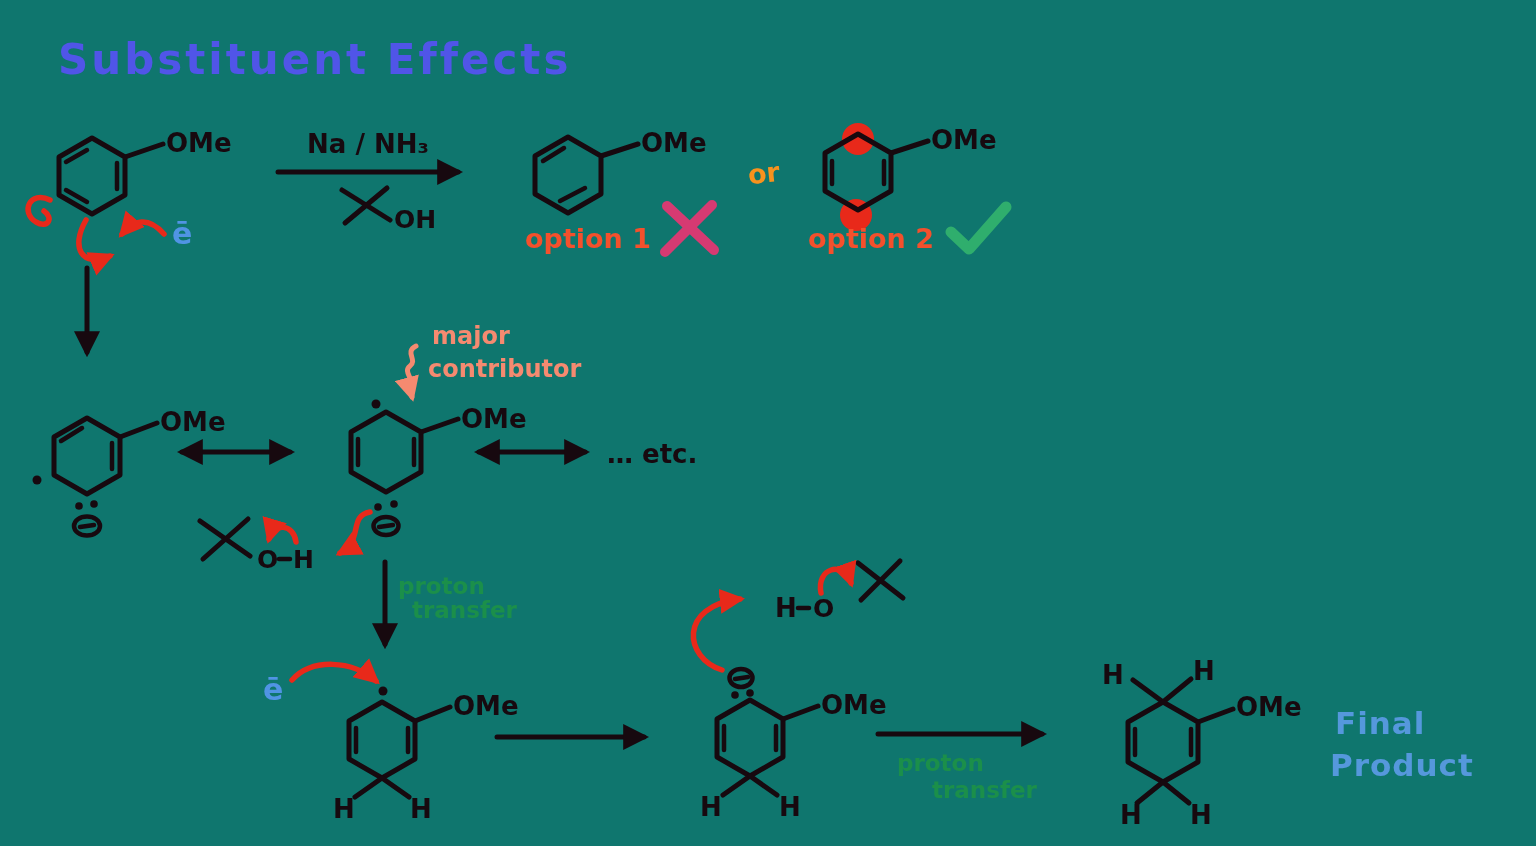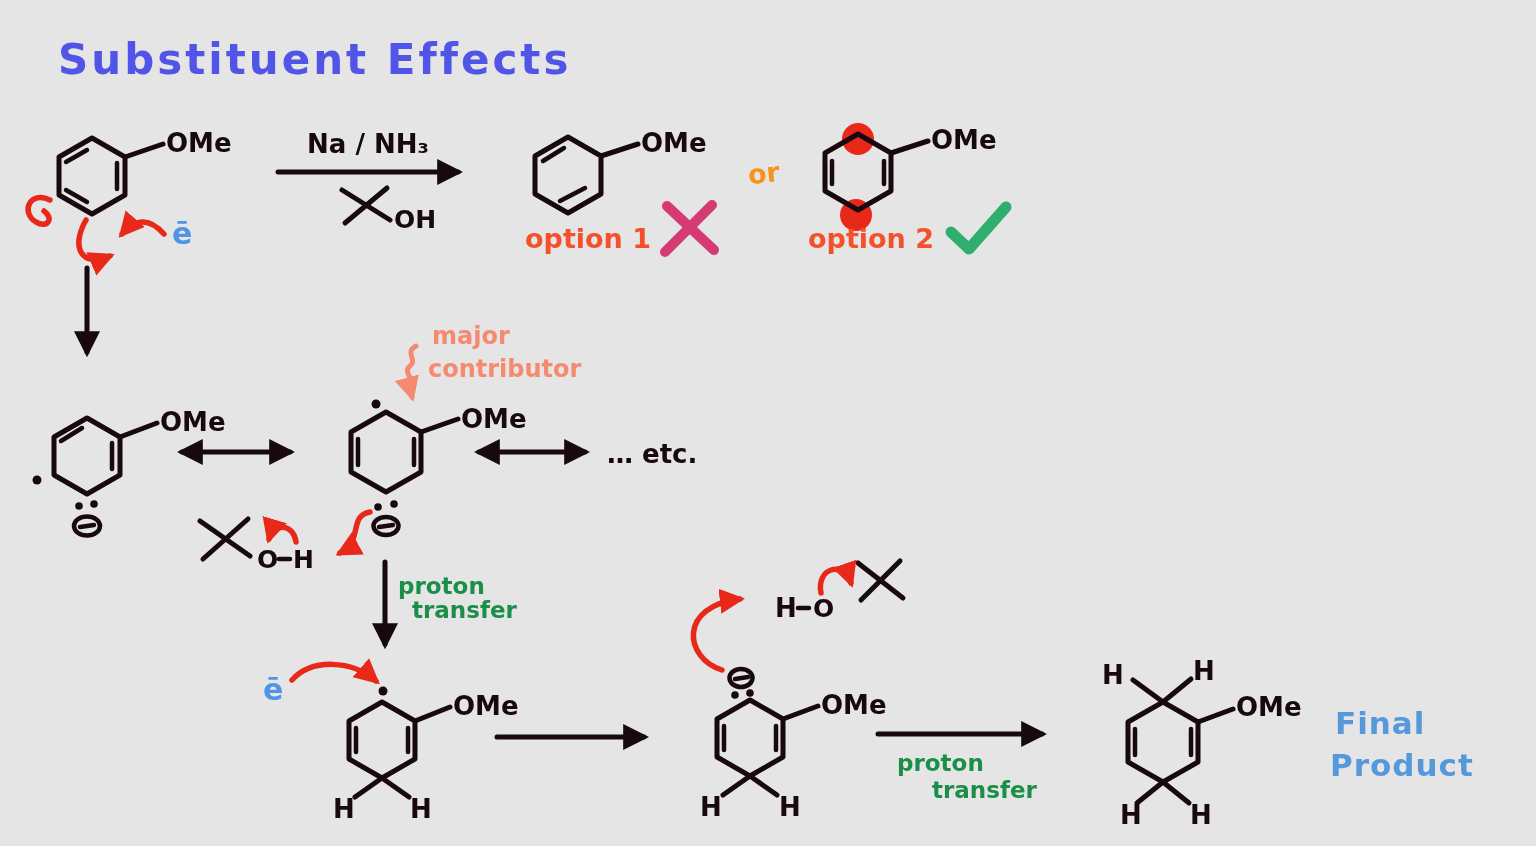--- a/index.html
+++ b/index.html
@@ -1,16 +1,16 @@
 <!DOCTYPE html>
 <html><head>
 <meta charset="utf-8">
 <style>
   html,body{margin:0;padding:0;background:#31212c;}
-  #board{position:relative;width:1536px;height:846px;background:#e5e5e5;overflow:hidden;}
+  #board{position:relative;width:1536px;height:846px;background:#0f766e;overflow:hidden;}
   svg{display:block}
   .ink{stroke:#17090f;stroke-width:5;fill:none;stroke-linecap:round;stroke-linejoin:round}
   .ink2{stroke:#17090f;stroke-width:4.5;fill:none;stroke-linecap:round}
   .red{stroke:#e8291a;stroke-width:5.5;fill:none;stroke-linecap:round}
   .t{font-family:"DejaVu Sans",sans-serif;font-weight:bold}
   .atom{font-size:26px;fill:#17090f}
   .small-atom{font-size:25px;fill:#17090f}
   .title{font-size:42px;letter-spacing:3px}
   .opt{font-size:27px}
   .note{font-size:24px}

